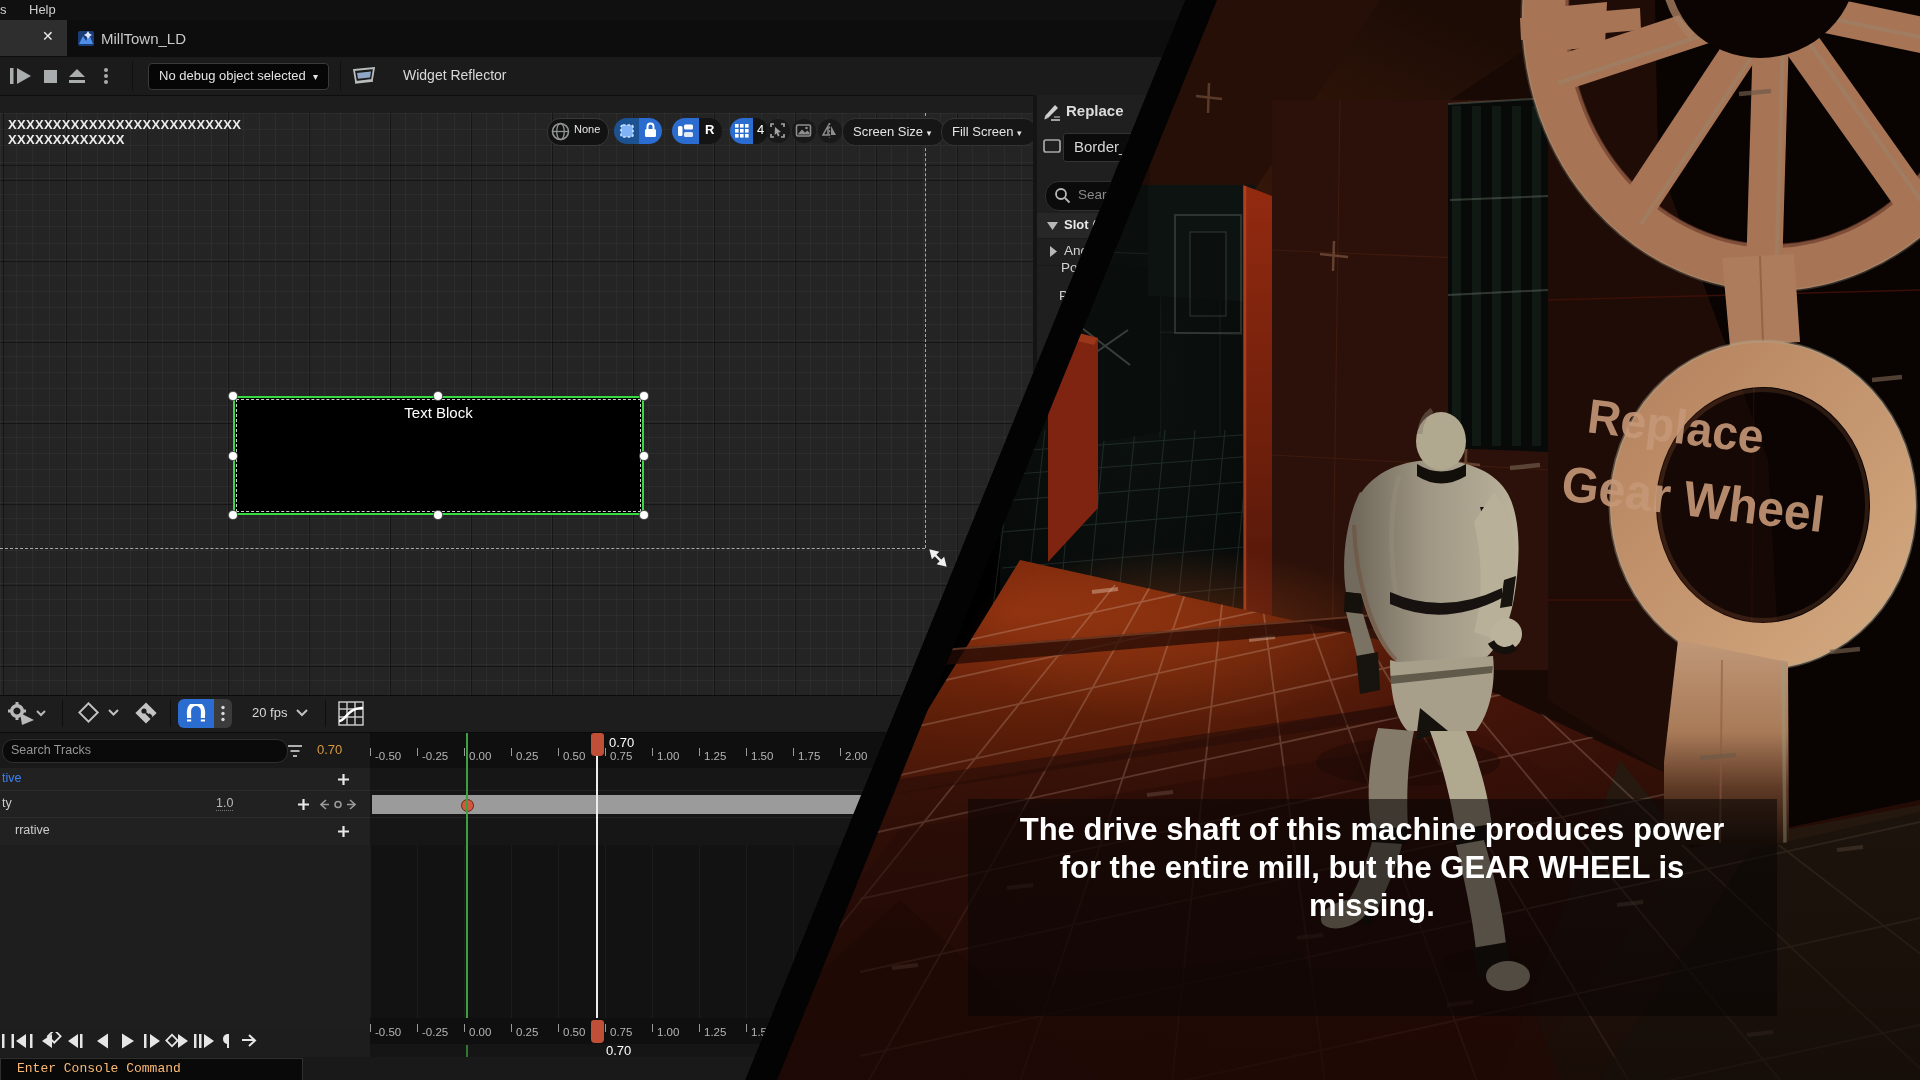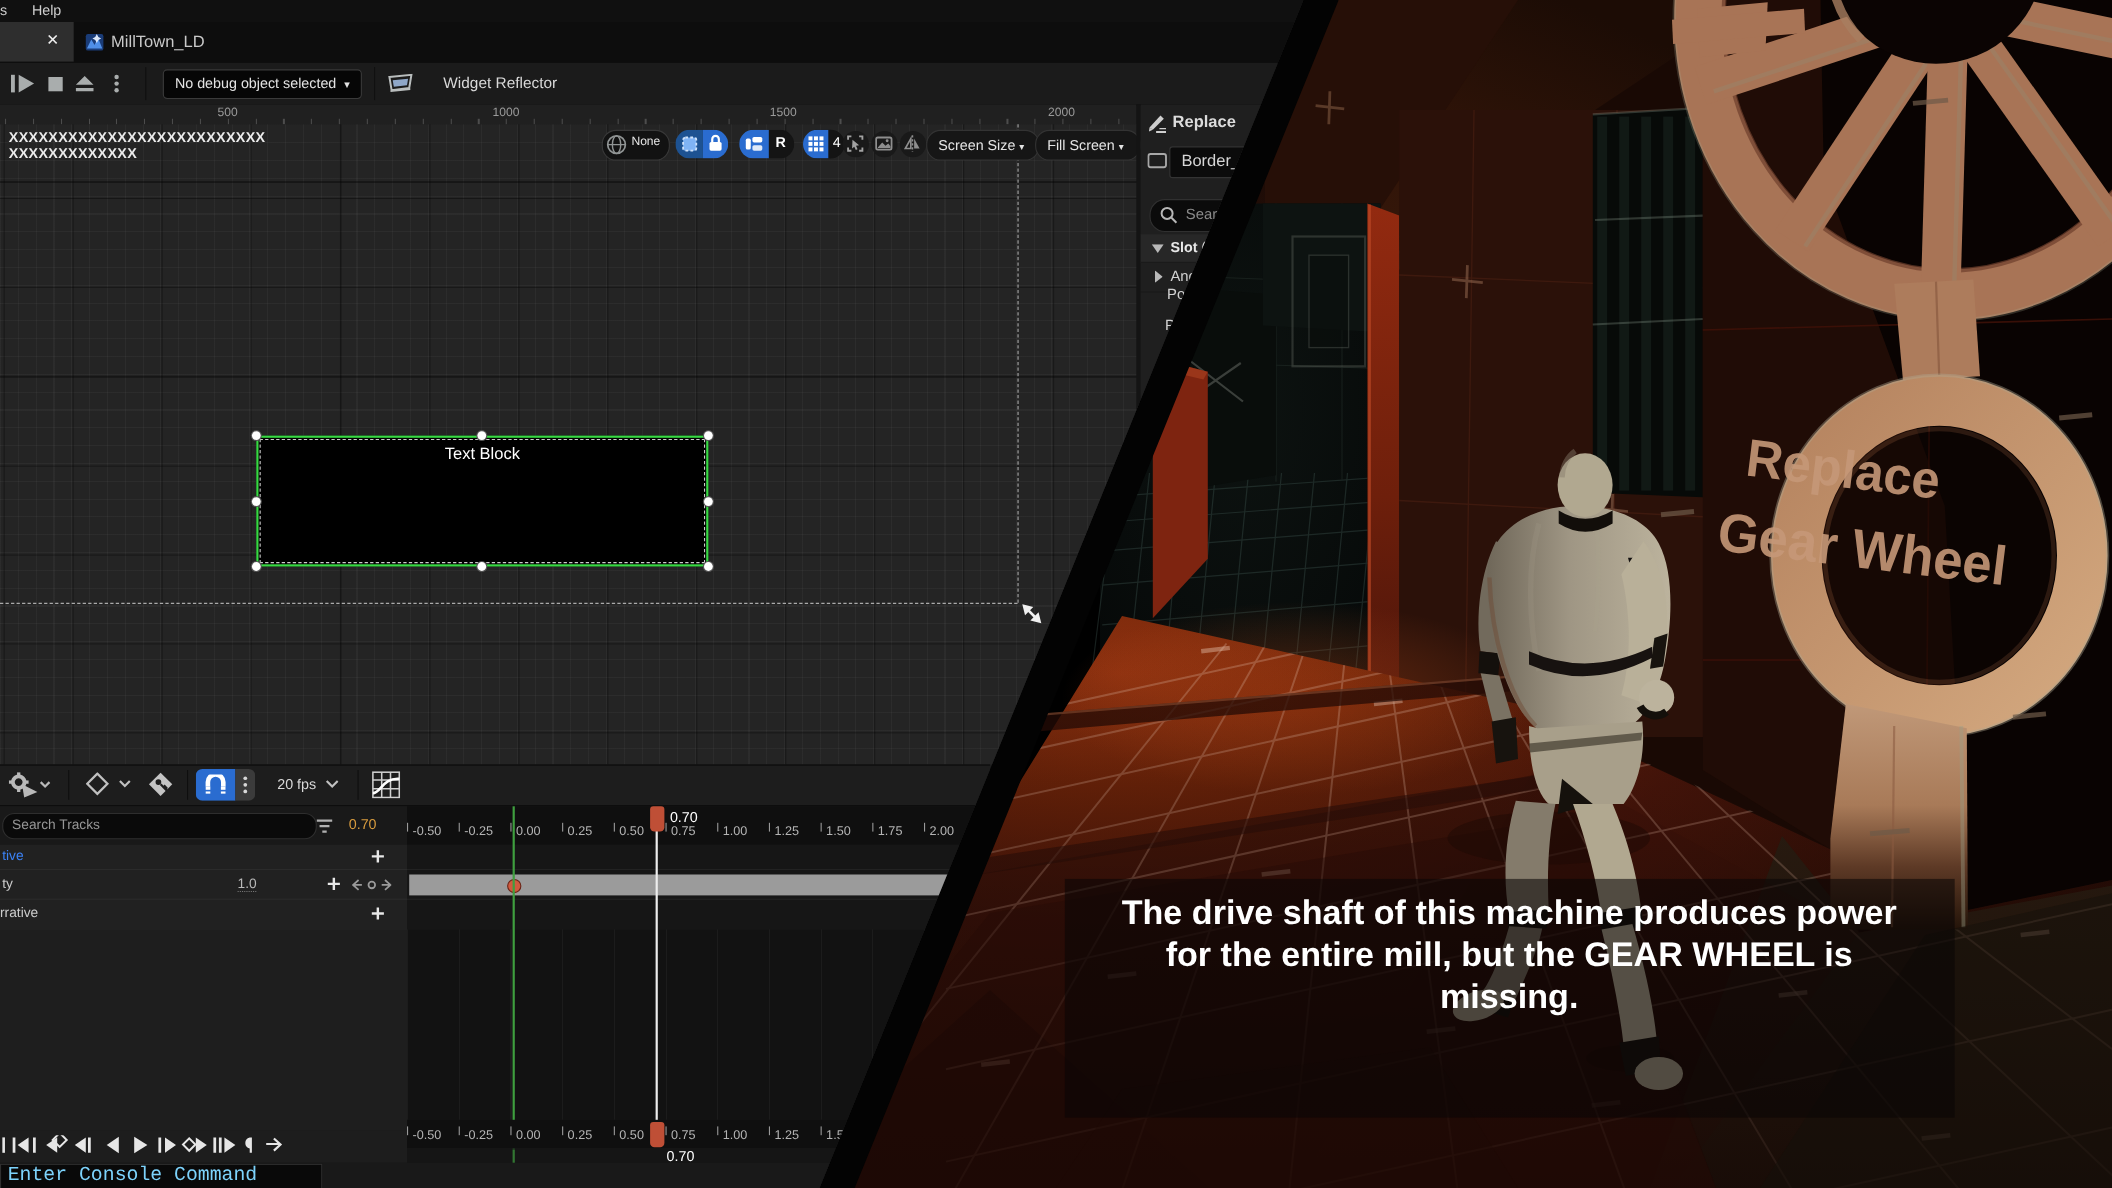--- a/index.html
+++ b/index.html
@@ -313,27 +313,20 @@
 <div class="abs" style="left:132px;top:4px;width:1px;height:30px;background:#101010"></div>
 <div class="abs" style="left:148px;top:6px;width:179px;height:25px;background:#060606;border:1px solid #3a3a3a;border-radius:4px;color:#e3e3e3;font-size:13px;line-height:24px;text-align:center">No debug object selected &nbsp;<span style="font-size:10px">▾</span></div>
 <div class="abs" style="left:340px;top:4px;width:1px;height:30px;background:#101010"></div>
 <svg class="abs" style="left:352px;top:10px" width="24" height="18" viewBox="0 0 24 18">
           <path d="M2,3 L22,1 L20,13 L4,15 Z" fill="none" stroke="#b9bdbd" stroke-width="1.8"></path>
           <path d="M5,6 L19,4.5 L18,10.5 L6,11.8 Z" fill="#8fa7c8"></path>
           <path d="M3,16 L21,14" stroke="#b9bdbd" stroke-width="1.5"></path>
         </svg>
 <span class="abs" style="left:403px;top:10px;font-size:14px;color:#d9d9d9">Widget Reflector</span>
 </div>
-<div class="abs" style="left:0;top:95px;width:1033px;height:18px;background:#202020;border-bottom:1px solid #050505">
-<div class="abs" style="left:0;top:13px;width:1033px;height:5px;background:repeating-linear-gradient(to right,#4d4d4d 0 1px,transparent 1px 25.3px);background-position:4.6px 0"></div>
-<span class="abs" style="left:207px;top:1px;transform:translateX(-50%);font-size:11px;color:#9a9a9a">500</span>
-<span class="abs" style="left:460px;top:1px;transform:translateX(-50%);font-size:11px;color:#9a9a9a">1000</span>
-<span class="abs" style="left:712px;top:1px;transform:translateX(-50%);font-size:11px;color:#9a9a9a">1500</span>
-<span class="abs" style="left:965px;top:1px;transform:translateX(-50%);font-size:11px;color:#9a9a9a">2000</span>
-</div>
 <div class="abs" style="left:0;top:113px;width:1035px;height:582px;background-color:#242424;background-image:repeating-linear-gradient(to right,rgba(0,0,0,0.38) 0 1px,transparent 1px 81px),repeating-linear-gradient(to bottom,rgba(0,0,0,0.38) 0 1px,transparent 1px 81px),repeating-linear-gradient(to right,rgba(255,255,255,0.035) 0 1px,transparent 1px 16.2px),repeating-linear-gradient(to bottom,rgba(255,255,255,0.035) 0 1px,transparent 1px 16.2px);background-position:66px 0,0 67px,0 0,0 0"></div>
 <div class="abs" style="left:8px;top:117px;font-size:13px;font-weight:bold;color:#ececec;line-height:15px;letter-spacing:0.3px">XXXXXXXXXXXXXXXXXXXXXXXXXX<br>XXXXXXXXXXXXX</div>
 <div class="abs" style="left:925px;top:113px;width:0;height:435px;border-left:1px dashed #aaaaaa"></div>
 <div class="abs" style="left:0;top:548px;width:925px;height:0;border-top:1px dashed #aaaaaa"></div>
 <svg class="abs" style="left:928px;top:548px" width="20" height="20" viewBox="0 0 20 20">
         <g stroke="#f0f0f0" stroke-width="2.4" fill="#f0f0f0">
           <line x1="6" y1="6" x2="14" y2="14"></line>
           <path d="M3,3 L9,4.5 L4.5,9 Z"></path>
           <path d="M17,17 L11,15.5 L15.5,11 Z"></path>
         </g>
@@ -543,21 +536,21 @@
         <span class="abs" style="left:428px;top:17px;font-size:11.5px;color:#b4b4b4">1.75</span>
         <div class="abs" style="left:470px;top:15px;width:1px;height:8px;background:#999"></div>
         <span class="abs" style="left:475px;top:17px;font-size:11.5px;color:#b4b4b4">2.00</span>
       </div>
 <div class="abs" style="left:0;top:768px;width:370px;height:77px;background:#212121"></div>
 <div class="abs" style="left:0;top:768px;width:370px;height:22px;border-bottom:1px solid #2b2b2b"></div>
 <div class="abs" style="left:0;top:790px;width:370px;height:27px;border-bottom:1px solid #2b2b2b"></div>
 <div class="abs" style="left:0;top:817px;width:370px;height:28px;border-bottom:1px solid #2b2b2b"></div>
 <span class="abs" style="left:2px;top:771px;font-size:12.5px;color:#3b82f6">tive</span>
 <span class="abs" style="left:2px;top:796px;font-size:12.5px;color:#cccccc">ty</span>
-<span class="abs" style="left:0px;top:823px;font-size:12.5px;color:#cccccc">rrative</span>
+<span class="abs" style="left:15px;top:823px;font-size:12.5px;color:#cccccc">rrative</span>
 <span class="abs" style="left:216px;top:796px;font-size:12.5px;color:#b9b9b9;border-bottom:1px dotted #777">1.0</span>
 <div class="abs" style="left:337px;top:772px"><svg width="13" height="13" viewBox="0 0 13 13">
           <path d="M6.5,1 V12 M1,6.5 H12" stroke="#e8e8e8" stroke-width="2.2"></path>
         </svg></div>
 <div class="abs" style="left:297px;top:797px"><svg width="13" height="13" viewBox="0 0 13 13">
           <path d="M6.5,1 V12 M1,6.5 H12" stroke="#e8e8e8" stroke-width="2.2"></path>
         </svg></div>
 <div class="abs" style="left:337px;top:824px"><svg width="13" height="13" viewBox="0 0 13 13">
           <path d="M6.5,1 V12 M1,6.5 H12" stroke="#e8e8e8" stroke-width="2.2"></path>
         </svg></div>
@@ -619,15 +612,15 @@
           <path d="M120,1.5 L132,9 L120,16.5 Z"></path>
           <path d="M146,2 h2.5 v14 h-2.5 Z M152,2 L162,9 L152,16 Z" transform="translate(-4,0)"></path>
           <rect x="166" y="4.5" width="8" height="8" transform="rotate(45 170 8.5)" fill="none" stroke="#e6e6e6" stroke-width="1.8"></rect>
           <path d="M176,2 L186,9 L176,16 Z"></path>
           <path d="M192,2 h2.5 v14 h-2.5 Z M197,2 h2.5 v14 h-2.5 Z M202,2 L212,9 L202,16 Z"></path>
           <path d="M225,2 q-4,1 -4,5 q0,4 4,5 v4 h2 V2 Z"></path>
           <path d="M240,8 h12 M247,3 l6,5.5 l-6,5.5" stroke="#e6e6e6" stroke-width="2" fill="none"></path>
         </g>
       </svg>
 <div class="abs" style="left:0;top:1057px;width:940px;height:23px;background:#191919"></div>
-<div class="abs" style="left:0;top:1058px;width:285px;height:21px;background:#090909;border:1px solid #2f2f2f;font-family:'Liberation Mono',monospace;font-size:18px;color:#7dd3fc;line-height:20px;padding-left:6px">Enter Console Command</div>
+<div class="abs" style="left:0;top:1058px;width:285px;height:21px;background:#090909;border:1px solid #2f2f2f;font-family:'Liberation Mono',monospace;font-size:13px;color:#fdba74;line-height:20px;padding-left:16px">Enter Console Command</div>
 </div>
 </div>
 
 </body></html>

